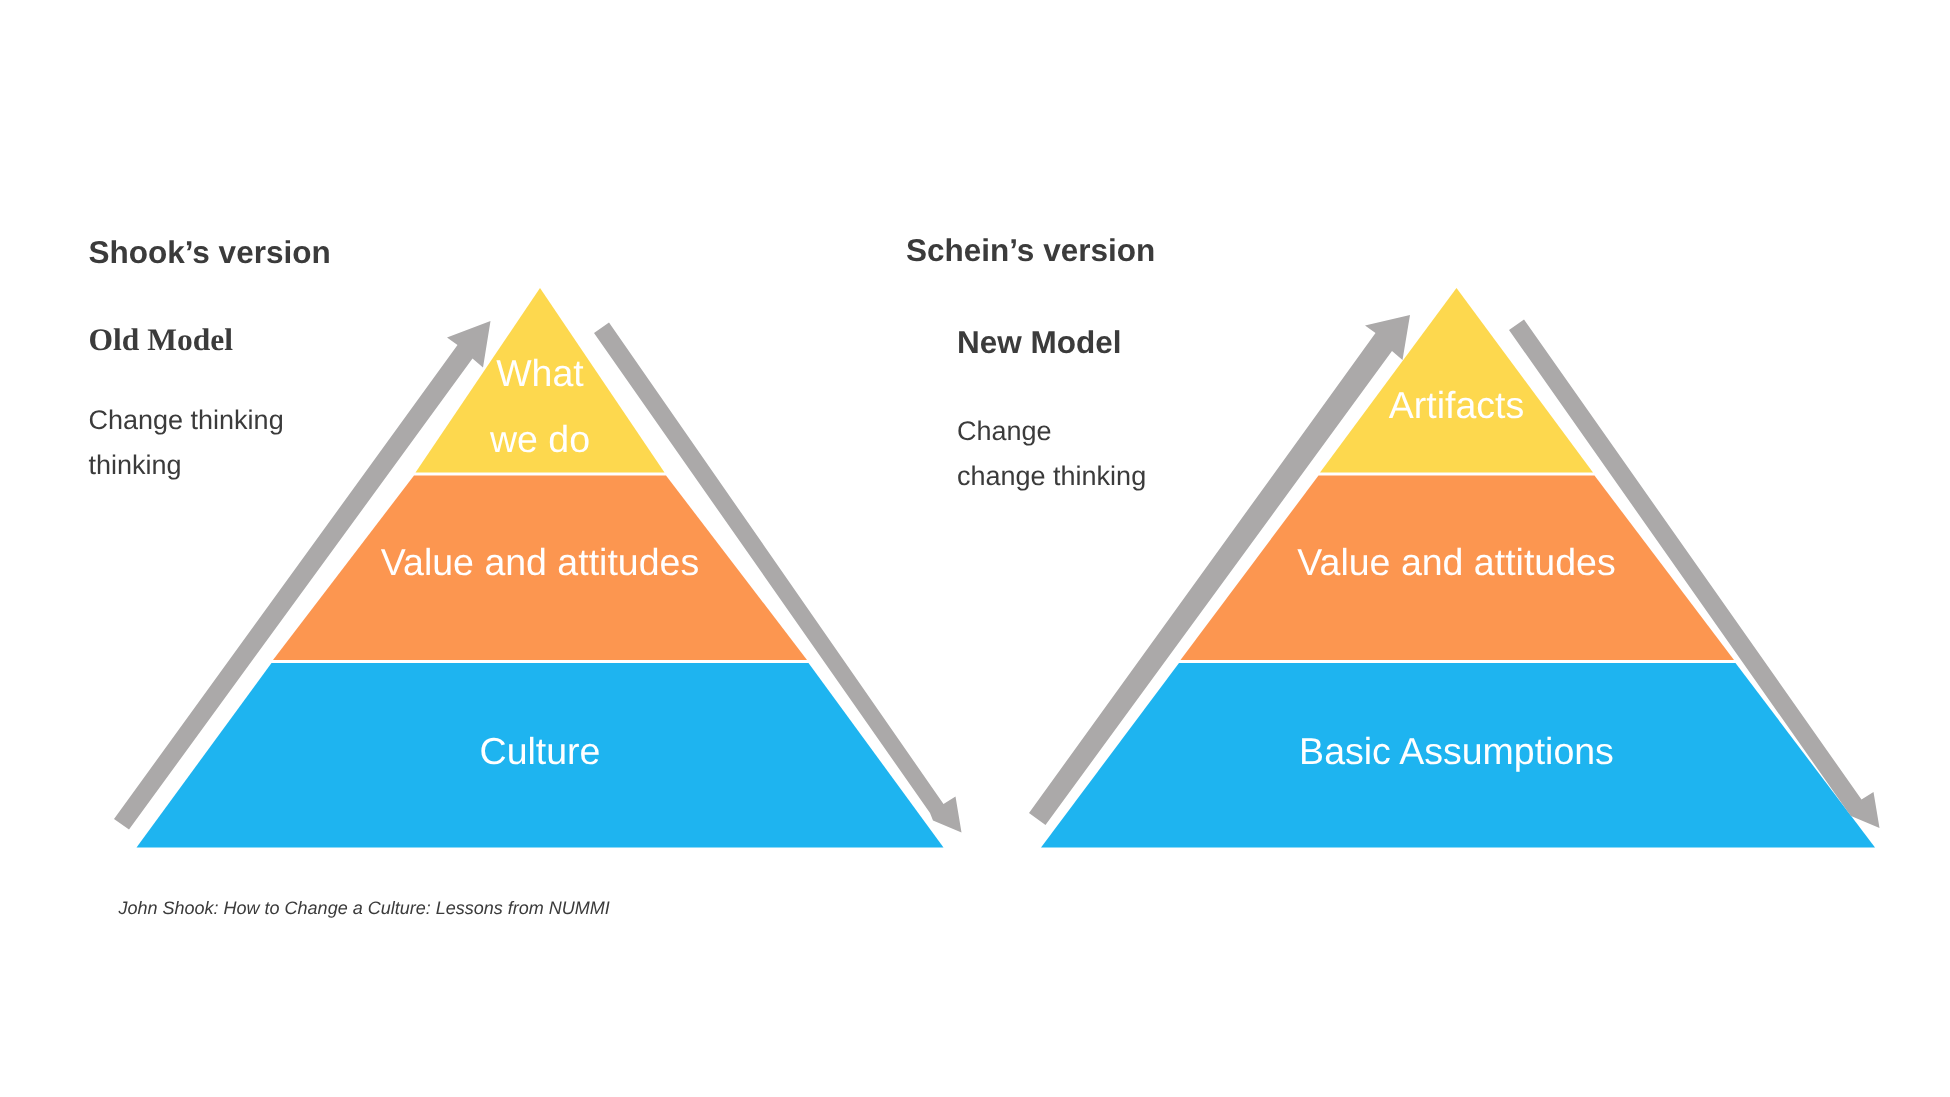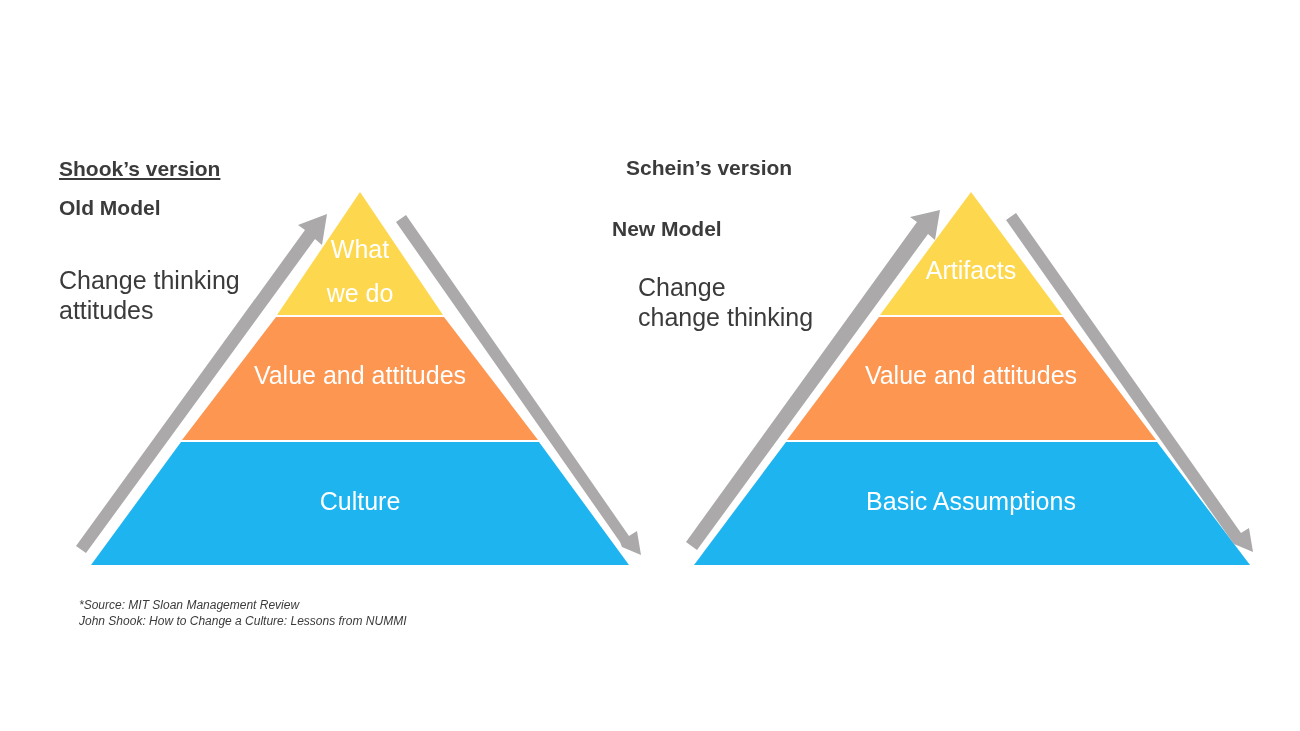--- a/index.html
+++ b/index.html
@@ -16,21 +16,21 @@
       color: #3a3a3a;
     }
     .abs { position: absolute; }
     .heading {
       font-size: 21px;
       font-weight: bold;
       color: #3b3b3b;
       white-space: nowrap;
     }
     .desc {
-      font-size: 25px;
+      font-size: 18px;
       line-height: 29.5px;
       color: #3b3b3b;
     }
     svg.diagram {
       position: absolute;
       left: 0;
       top: 0;
       width: 1300px;
       height: 731px;
     }
@@ -80,30 +80,29 @@
     <polygon points="686,542 917,222 910,217 940,210 935,240 928,234 697,550" fill="#ABA9A9"></polygon>
 
     <polygon points="1006,220 1016,213 1241,533 1249,528 1253,552 1234,544 1231,540" fill="#ABA9A9"></polygon>
 
     <text class="layer-label" x="971" y="272">Artifacts</text>
     <text class="layer-label" x="971" y="377">Value and attitudes</text>
     <text class="layer-label" x="971" y="503">Basic Assumptions</text>
   </g>
 </svg>
 
-<div class="abs heading" style="left:59px; top:157px;text-decoration:underline;">Shook’s version</div>
-<div class="abs heading" style="left:59px; top:196px;">Old Model</div>
+<div class="abs heading" style="left:59px; top:157px;">Shook’s version</div>
+<div class="abs heading" style="left:59px; top:214px;font-family:Liberation Serif, serif;">Old Model</div>
 <div class="abs desc" style="left:59px; top:266px;">
   <div>Change thinking</div>
-  <div>attitudes</div>
+  <div>thinking</div>
 </div>
 
-<div class="abs heading" style="left:626px; top:156px;">Schein’s version</div>
-<div class="abs heading" style="left:612px; top:217px;">New Model</div>
+<div class="abs heading" style="left:604px; top:156px;">Schein’s version</div>
+<div class="abs heading" style="left:638px; top:217px;">New Model</div>
 <div class="abs desc" style="left:638px; top:273px;">
   <div>Change</div>
   <div>change thinking</div>
 </div>
 
 <div class="abs footnote" style="left:79px; top:597px;">
-  <div>*Source: MIT Sloan Management Review</div>
   <div>John Shook: How to Change a Culture: Lessons from NUMMI</div>
 </div>
 
 </body></html>

